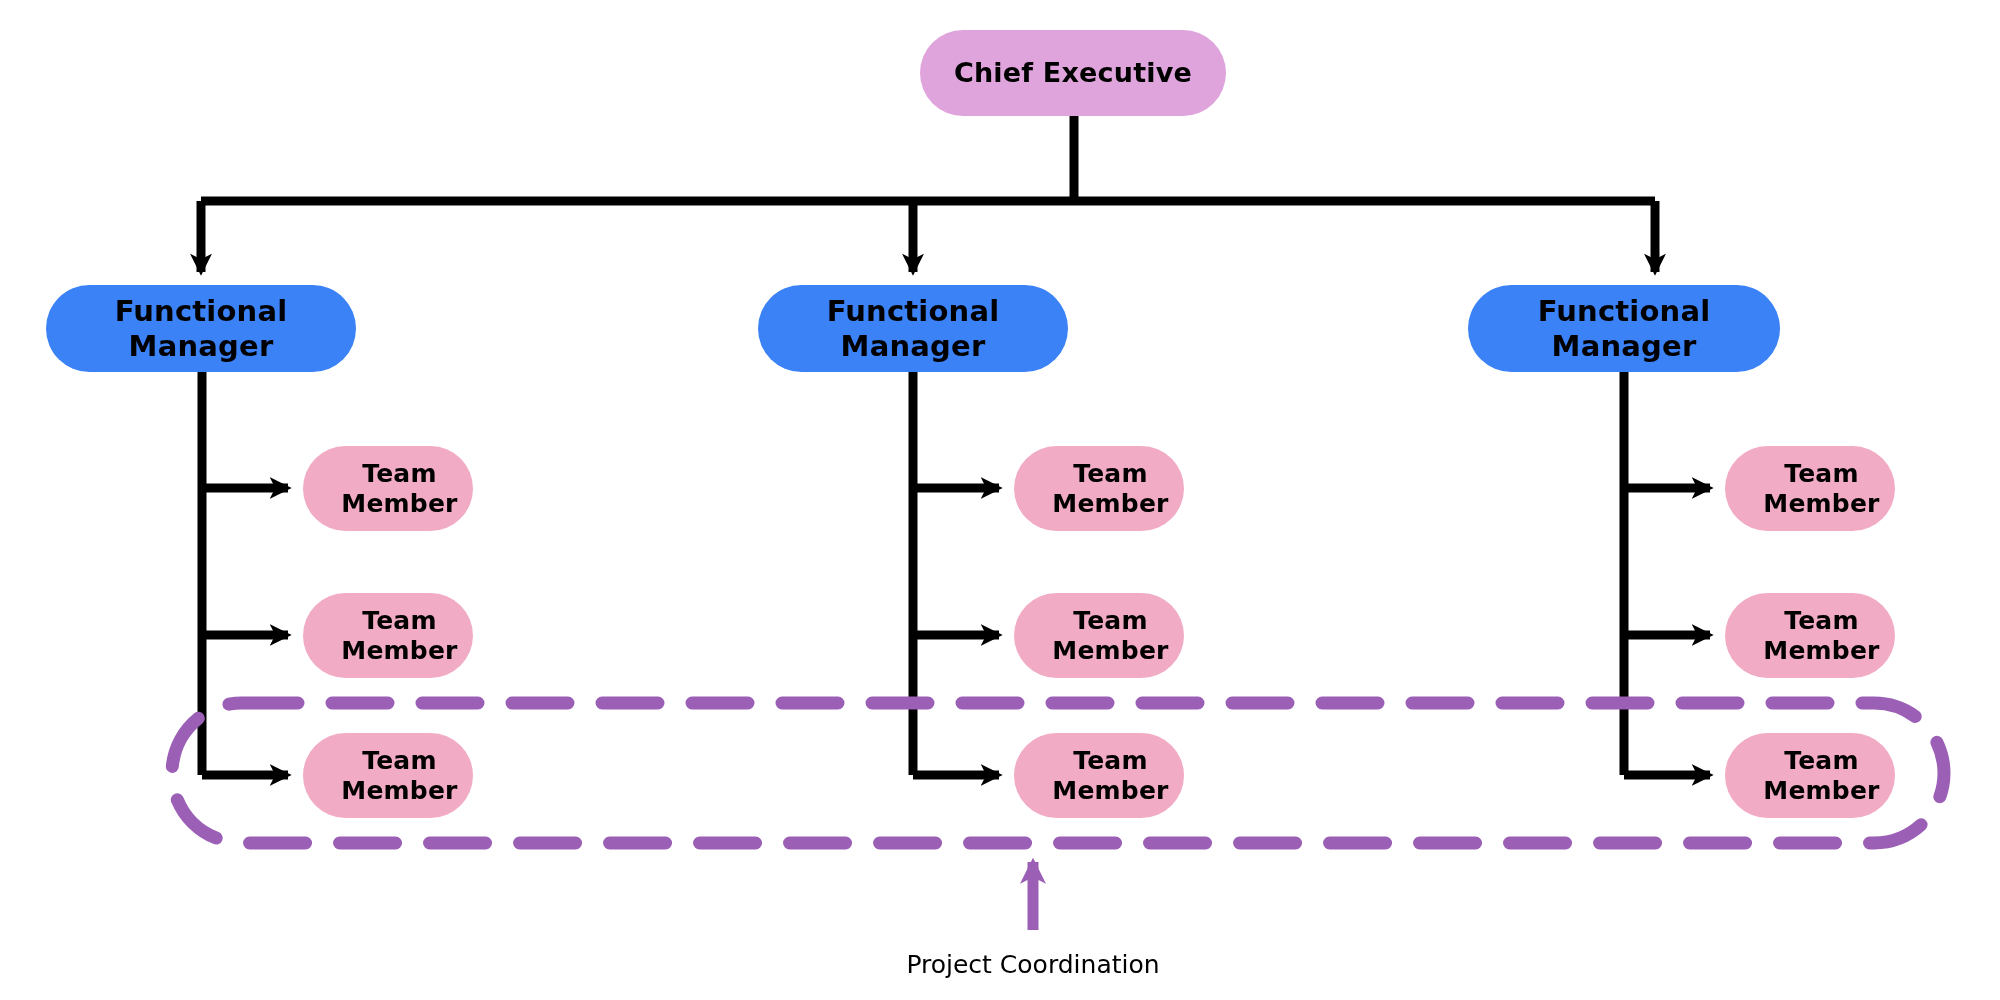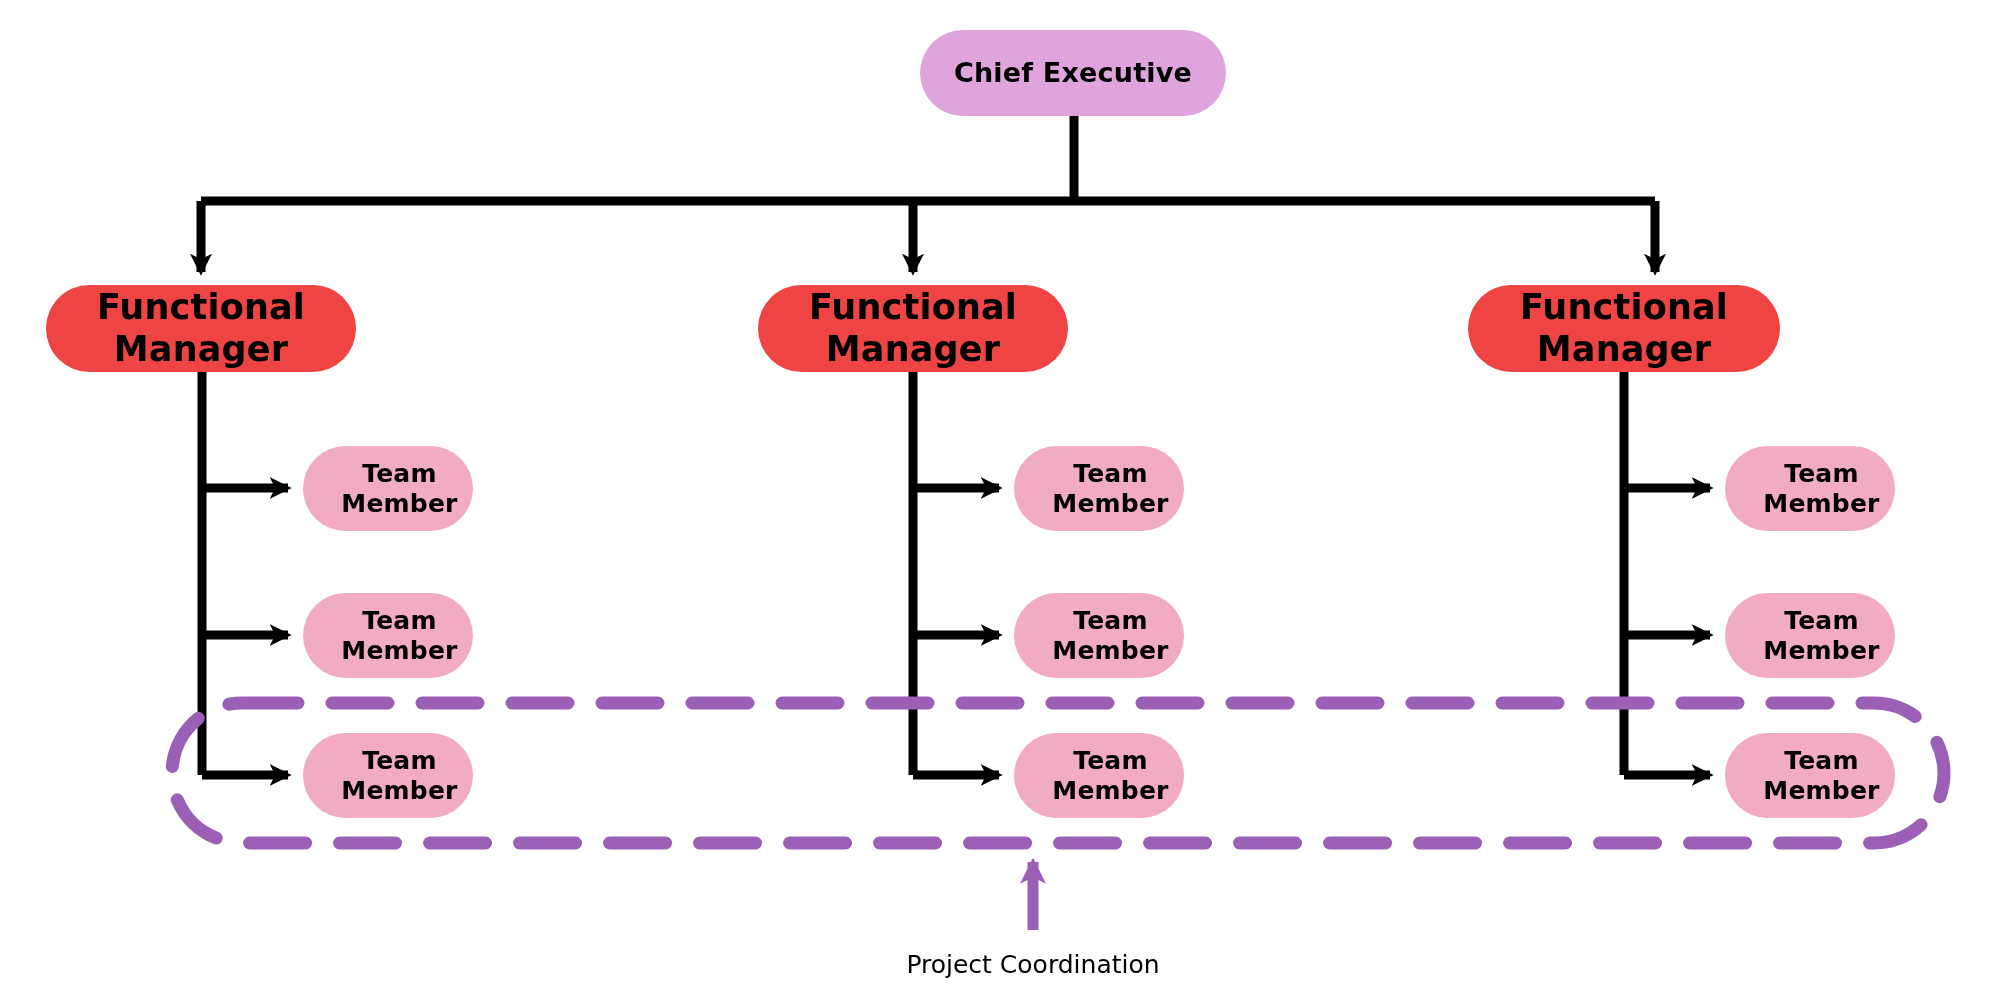--- a/index.html
+++ b/index.html
@@ -37,22 +37,22 @@
     letter-spacing: 0.2px;
     line-height: 1.18;
   }
   .node-exec {
     border-radius: 46px;
     background: #DFA4DC;
     font-size: 27px;
   }
   .node-manager {
     border-radius: 46px;
-    background: #ef4444;
-    font-size: 35px;
+    background: #3b82f6;
+    font-size: 29px;
     text-align: center;
   }
   .node-member {
     border-radius: 46px;
     background: #F2ABC4;
     font-size: 25px;
     padding: 0 10px;
   }
   .node-member .ln {
     display: block;

